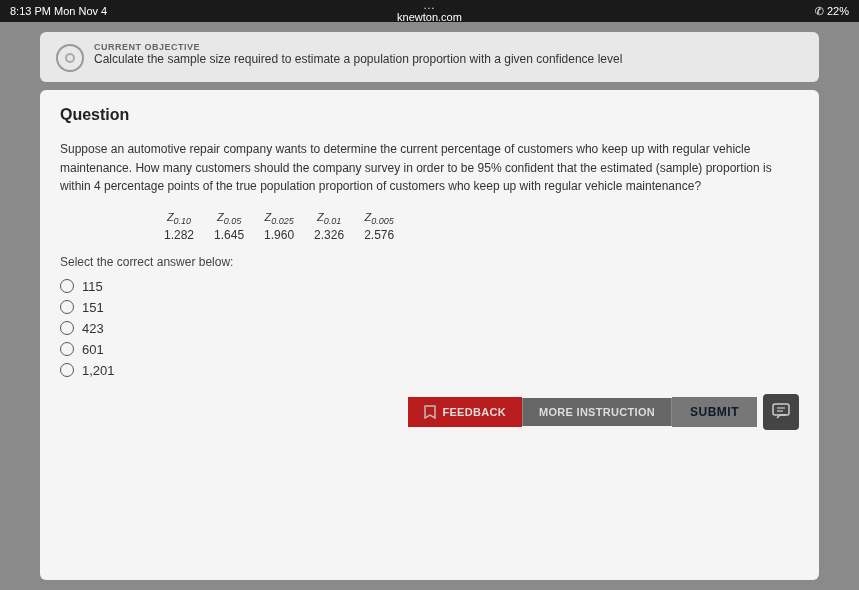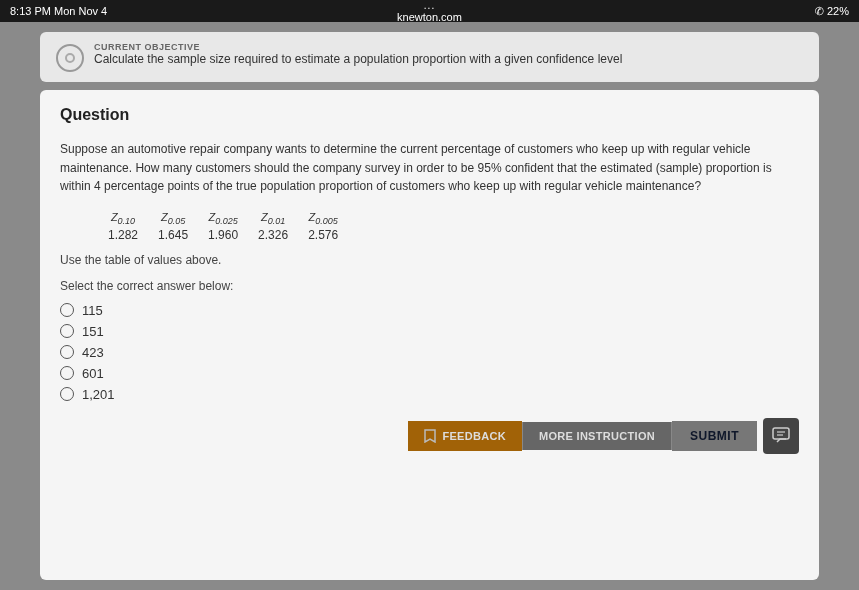--- a/index.html
+++ b/index.html
@@ -106,21 +106,21 @@
     }
     .question-body {
       font-size: 12px;
       color: #333;
       line-height: 1.55;
     }
 
     
     .z-table {
       margin-top: 4px;
-      margin-left: 44px;
+      margin-left: 100px;
     }
     .z-table table {
       border-collapse: collapse;
     }
     .z-table th, .z-table td {
       font-size: 12px;
       padding: 1px 16px 1px 4px;
       color: #333;
       font-weight: normal;
     }
@@ -173,21 +173,21 @@
 
     
     .bottom-toolbar {
       display: flex;
       justify-content: flex-end;
       align-items: center;
       gap: 0;
       padding: 6px 0 4px 0;
     }
     .btn-feedback {
-      background: #a16207;
+      background: #b91c1c;
       color: #ddd;
       font-size: 11px;
       font-weight: 600;
       border: none;
       padding: 8px 16px;
       cursor: pointer;
       display: flex;
       align-items: center;
       gap: 6px;
       letter-spacing: 0.3px;
@@ -283,21 +283,20 @@
             <td>1.282</td>
             <td>1.645</td>
             <td>1.960</td>
             <td>2.326</td>
             <td>2.576</td>
           </tr>
         </tbody>
       </table>
     </div>
 
-    <div class="table-note">Use the table of values above.</div>
     <div class="answer-prompt">Select the correct answer below:</div>
 
     <div class="options-list">
       <label class="option-item">
         <div class="radio-circle"></div>
         <span class="option-label">115</span>
       </label>
       <label class="option-item">
         <div class="radio-circle"></div>
         <span class="option-label">151</span>

